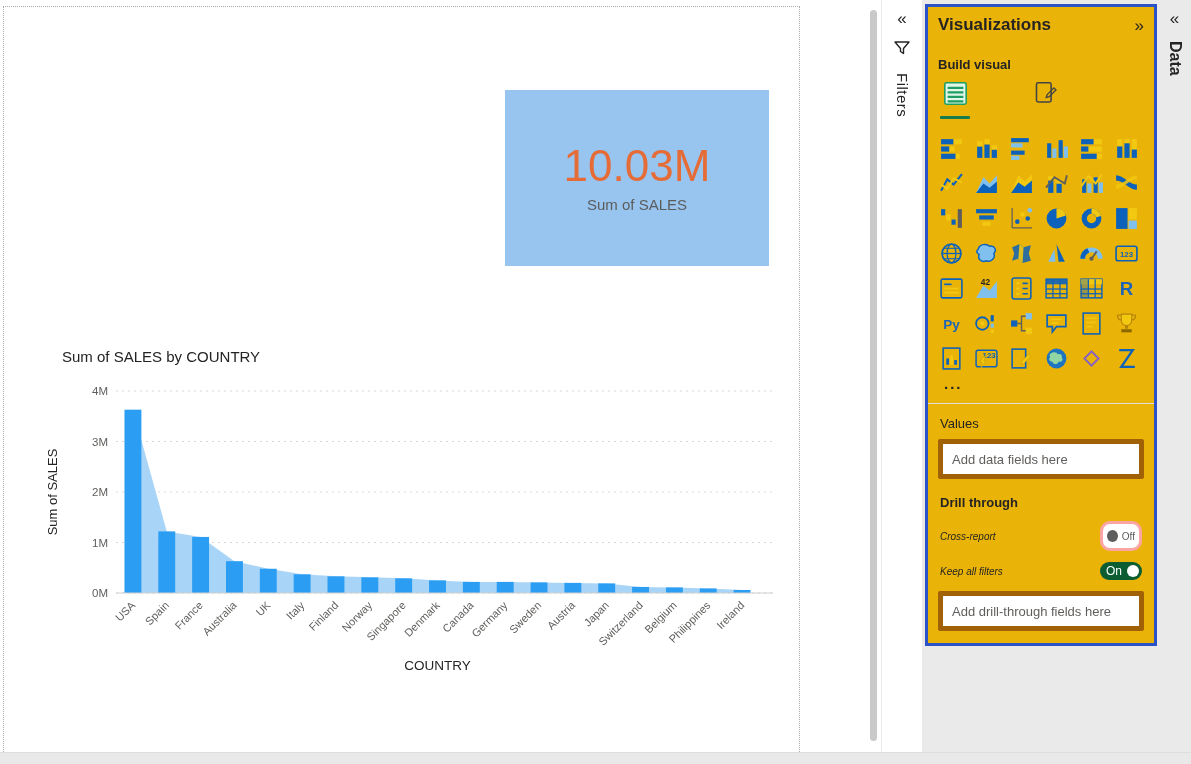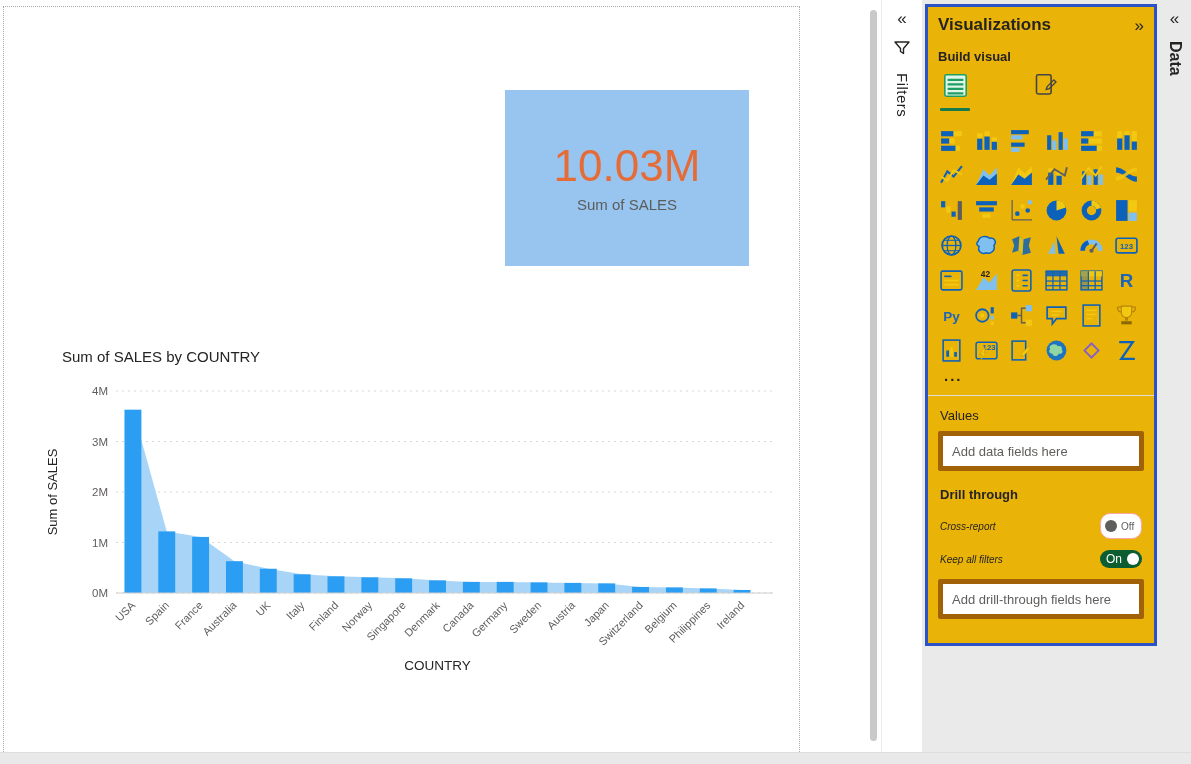--- a/index.html
+++ b/index.html
@@ -5,21 +5,21 @@
   html,body{margin:0;padding:0;}
   body{
     width:1191px;height:764px;position:relative;overflow:hidden;
     background:#ffffff;
     font-family:"Liberation Sans", sans-serif;
     -webkit-font-smoothing:antialiased;
   }
   
   .canvas-border{position:absolute;left:3px;top:6px;width:795px;height:746px;border:1px dotted #ababab;}
   .card-visual{
-    position:absolute;left:505px;top:90px;width:244px;height:176px;
+    position:absolute;left:505px;top:90px;width:264px;height:176px;
     background:#97C5F0;display:flex;flex-direction:column;align-items:center;justify-content:center;
   }
   .card-value{font-size:44px;color:#E66C37;line-height:1.05;}
   .card-label{font-size:15px;color:#5c5c5c;margin-top:7px;}
   .chart-visual{position:absolute;left:14px;top:344px;width:770px;margin-left:29px;}
   .chart-title{font-size:15px;color:#252423;padding-left:19px;margin:4px 0 2px 0;}
   #chart-svg text{font-family:"Liberation Sans", sans-serif;}
   .v-scrollbar{position:absolute;left:870px;top:10px;width:7px;height:731px;background:#c9c9c9;border-radius:4px;}
   
   .right-bg{position:absolute;left:881px;top:0;width:310px;height:764px;background:#eaeaea;}
@@ -30,39 +30,39 @@
   .chev{font-size:17px;color:#252423;line-height:1;cursor:pointer;user-select:none;}
   .v-label{writing-mode:vertical-rl;font-size:15px;color:#252423;letter-spacing:.5px;}
   .data-label{writing-mode:vertical-rl;font-size:16px;font-weight:600;color:#252423;}
   
   .viz-pane{
     position:absolute;left:925px;top:4px;width:232px;height:642px;background:#eab308;
     border:3px solid #2B52C7;box-sizing:border-box;overflow:hidden;
   }
   .viz-header{display:flex;justify-content:space-between;align-items:center;padding:8px 10px 0 10px;}
   .viz-title{font-size:17px;font-weight:600;color:#252423;}
-  .build-label{font-size:13px;font-weight:600;color:#252423;margin:14px 0 8px 10px;}
+  .build-label{font-size:13px;font-weight:600;color:#252423;margin:22px 0 8px 10px;}
   .tabs{display:flex;gap:60px;padding-left:12px;align-items:flex-start;}
   .tab{display:flex;flex-direction:column;align-items:center;cursor:pointer;}
   .tab-underline{width:30px;height:3px;background:#157A4C;margin-top:5px;border-radius:1px;}
   .tab-underline.none{background:transparent;}
   .viz-grid{display:grid;grid-template-columns:repeat(6,35px);padding:12px 0 0 6px;}
   .viz-icon{width:35px;height:35px;display:flex;align-items:center;justify-content:center;cursor:pointer;}
   .more-dots{font-size:15px;font-weight:700;color:#252423;margin:0 0 0 16px;letter-spacing:2px;cursor:pointer;line-height:1;}
   .divider{border-top:1px solid #E1DFDD;margin-top:12px;}
   .sec-label{font-size:13px;color:#252423;margin:12px 0 8px 12px;}
   .field-box{
     margin:0 10px;height:30px;border:5px solid #a16207;border-radius:2px;background:#fff;
     display:flex;align-items:center;padding:0 9px;font-size:13px;color:#605E5C;cursor:text;
   }
   .drill-label{font-size:13px;font-weight:600;color:#252423;margin:16px 0 2px 12px;}
   .toggle-row{display:flex;align-items:center;justify-content:space-between;margin:11px 12px;}
   .toggle-row .lab{font-size:10px;color:#252423;font-style:italic;}
   .pill{height:18px;border-radius:10px;display:flex;align-items:center;box-sizing:border-box;cursor:pointer;}
-  .pill.off{width:42px;border:1px solid #fca5a5;background:#fff;padding:12px 4px;gap:4px;}
+  .pill.off{width:42px;border:3px solid #fca5a5;background:#fff;padding:12px 4px;gap:4px;}
   .pill.off .knob{width:12px;height:12px;border-radius:50%;background:#605E5C;}
   .pill.off .state{font-size:10px;color:#605E5C;}
   .pill.on{width:42px;background:#0C5E32;padding:0 3px;gap:5px;justify-content:flex-end;}
   .pill.on .state{font-size:12px;color:#fff;}
   .pill.on .knob{width:12px;height:12px;border-radius:50%;background:#fff;}
   .data-pane{
     position:absolute;left:1158px;top:0;width:33px;height:752px;
     display:flex;flex-direction:column;align-items:center;padding-top:10px;gap:14px;box-sizing:border-box;
   }
   .footer-bar{position:absolute;left:0;bottom:0;width:1191px;height:11px;background:#e9e9e9;border-top:1px solid #dedede;}

